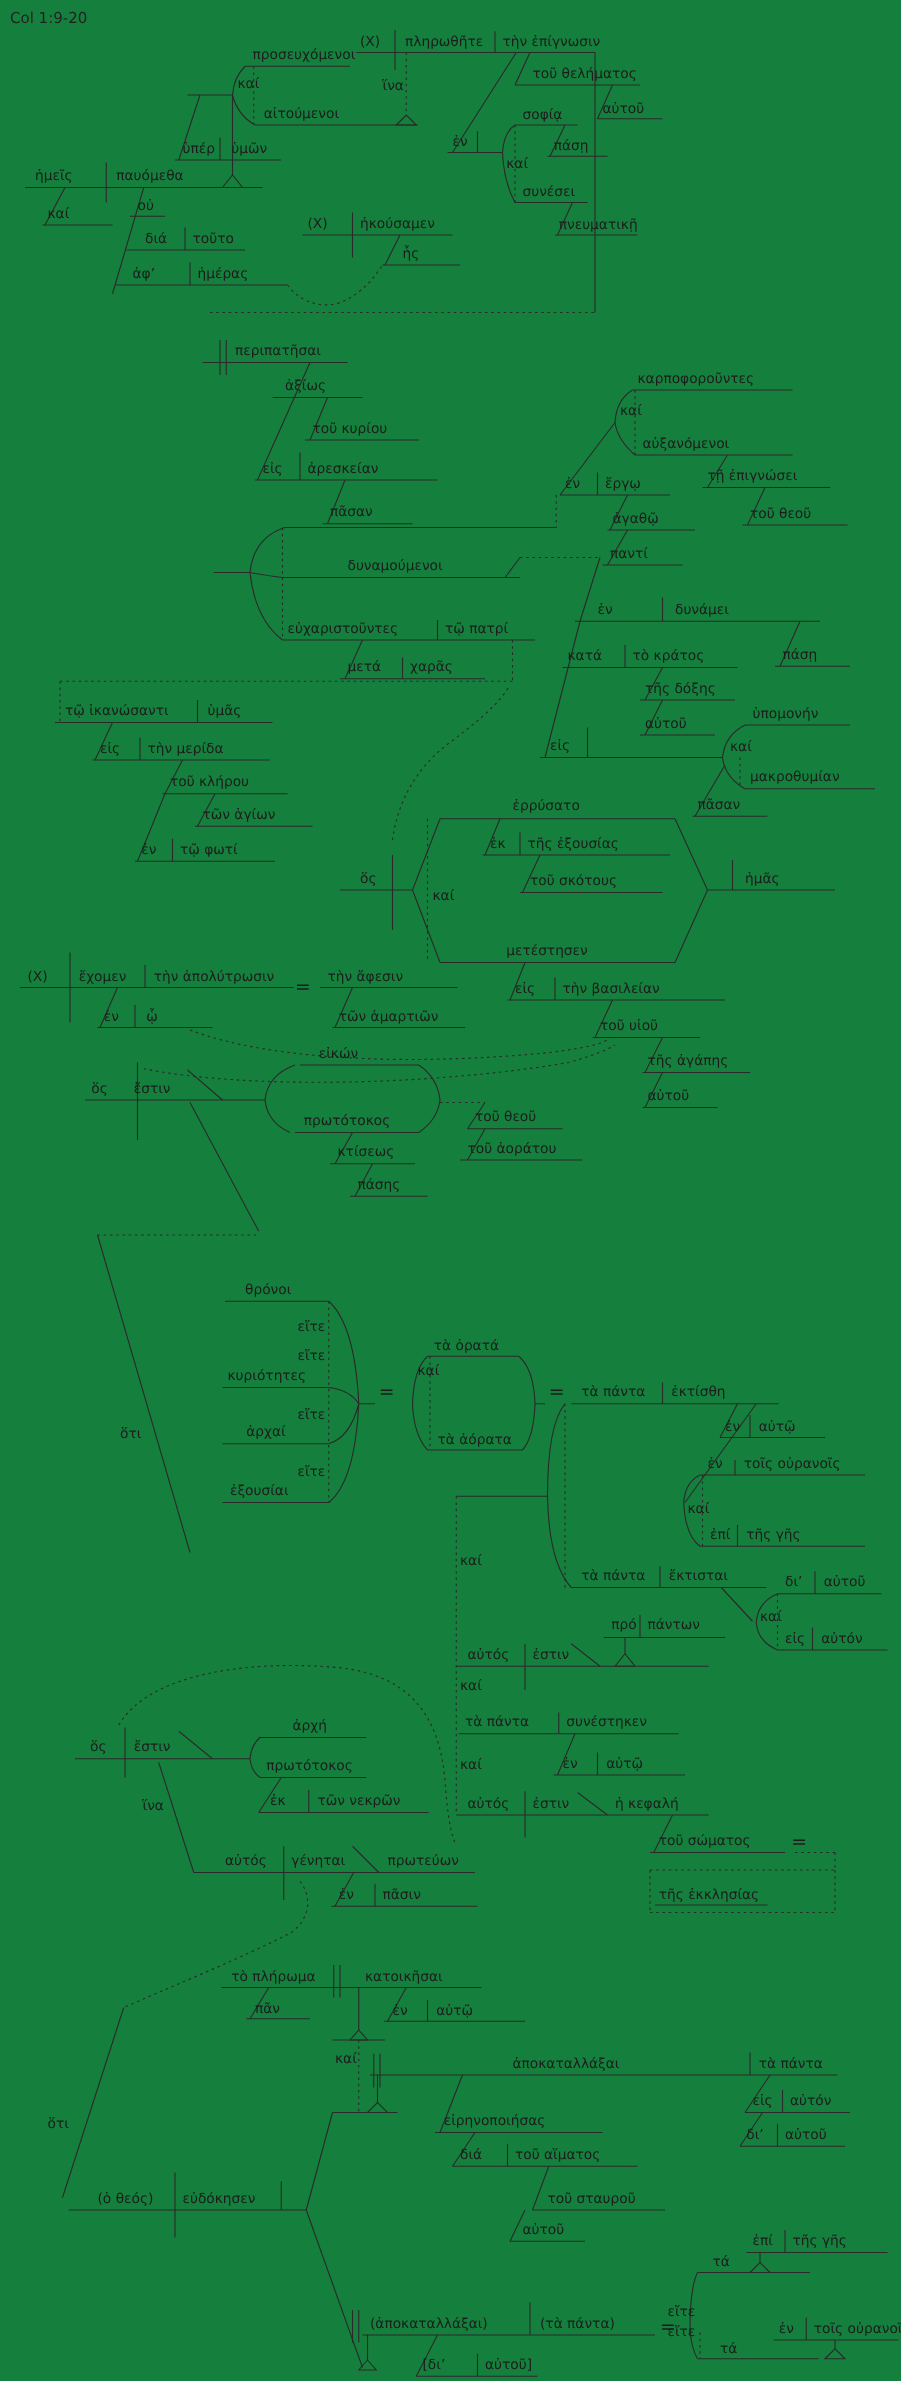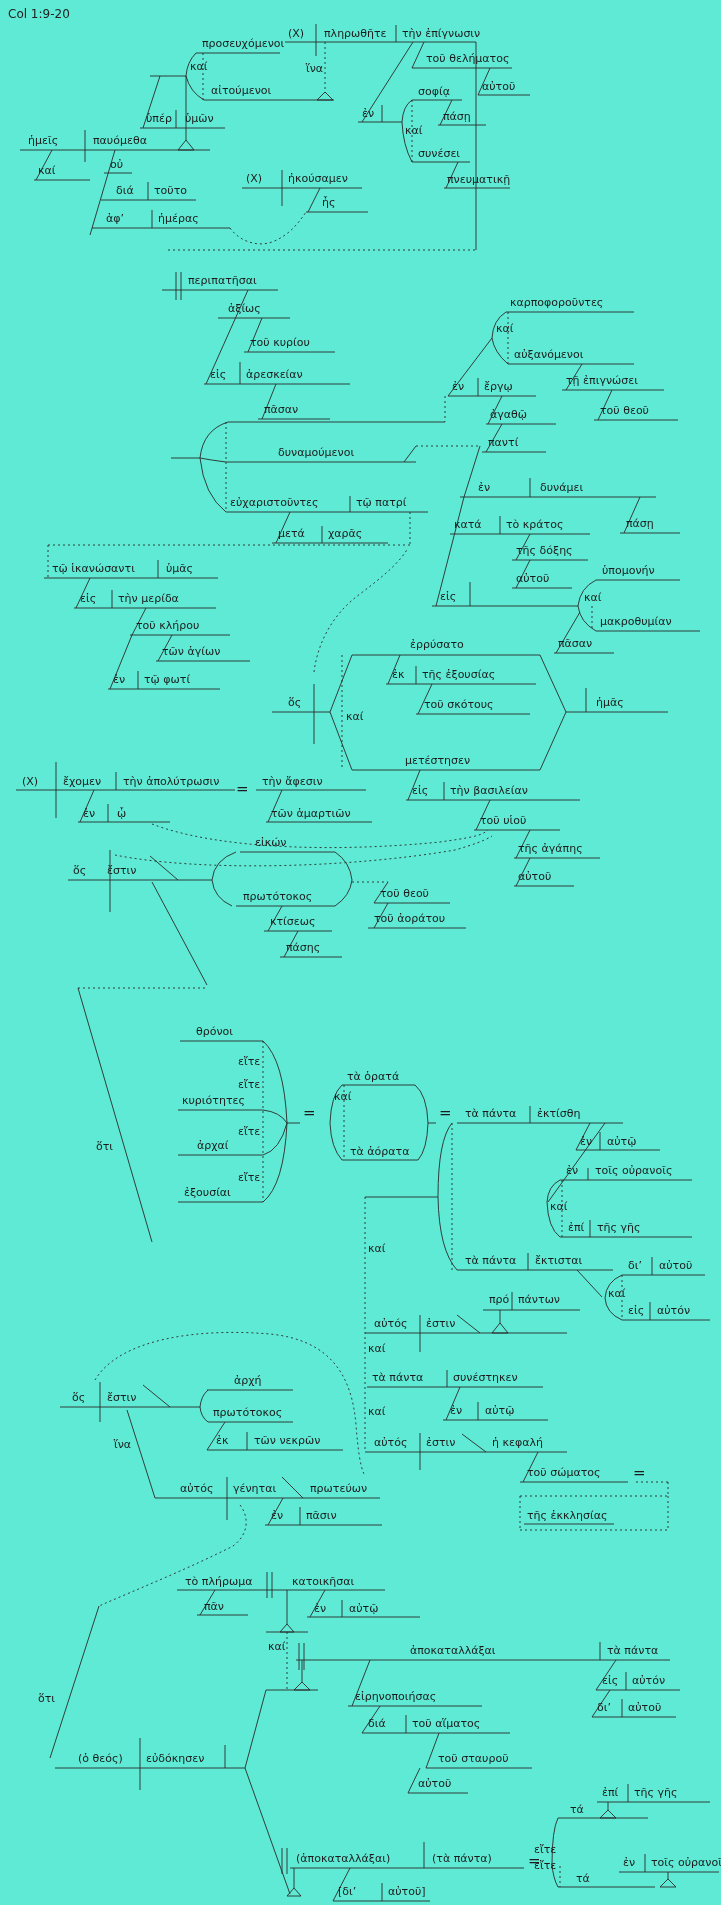--- a/index.html
+++ b/index.html
@@ -1,16 +1,16 @@
 <!DOCTYPE html>
 <html><head>
 <meta charset="utf-8">
 <style>
   html,body{margin:0;padding:0;background:#ffffff;}
-  .stage{position:relative;width:721px;height:1905px;background:#5eead4;}
+  .stage{position:relative;width:721px;height:1905px;background:#15803d;}
   svg{display:block;font-family:"DejaVu Sans",sans-serif;}
   svg text{font-size:11px;fill:#1c1c1c;white-space:pre;}
   svg text.ref{font-size:12px;fill:#222;}
   svg text.eq{font-size:15px;fill:#1c1c1c;}
   path{stroke:#2a2a2a;stroke-width:0.9;fill:none;}
   path.dot{stroke-dasharray:2,3;}
 </style>
 </head>
 <body>
 

